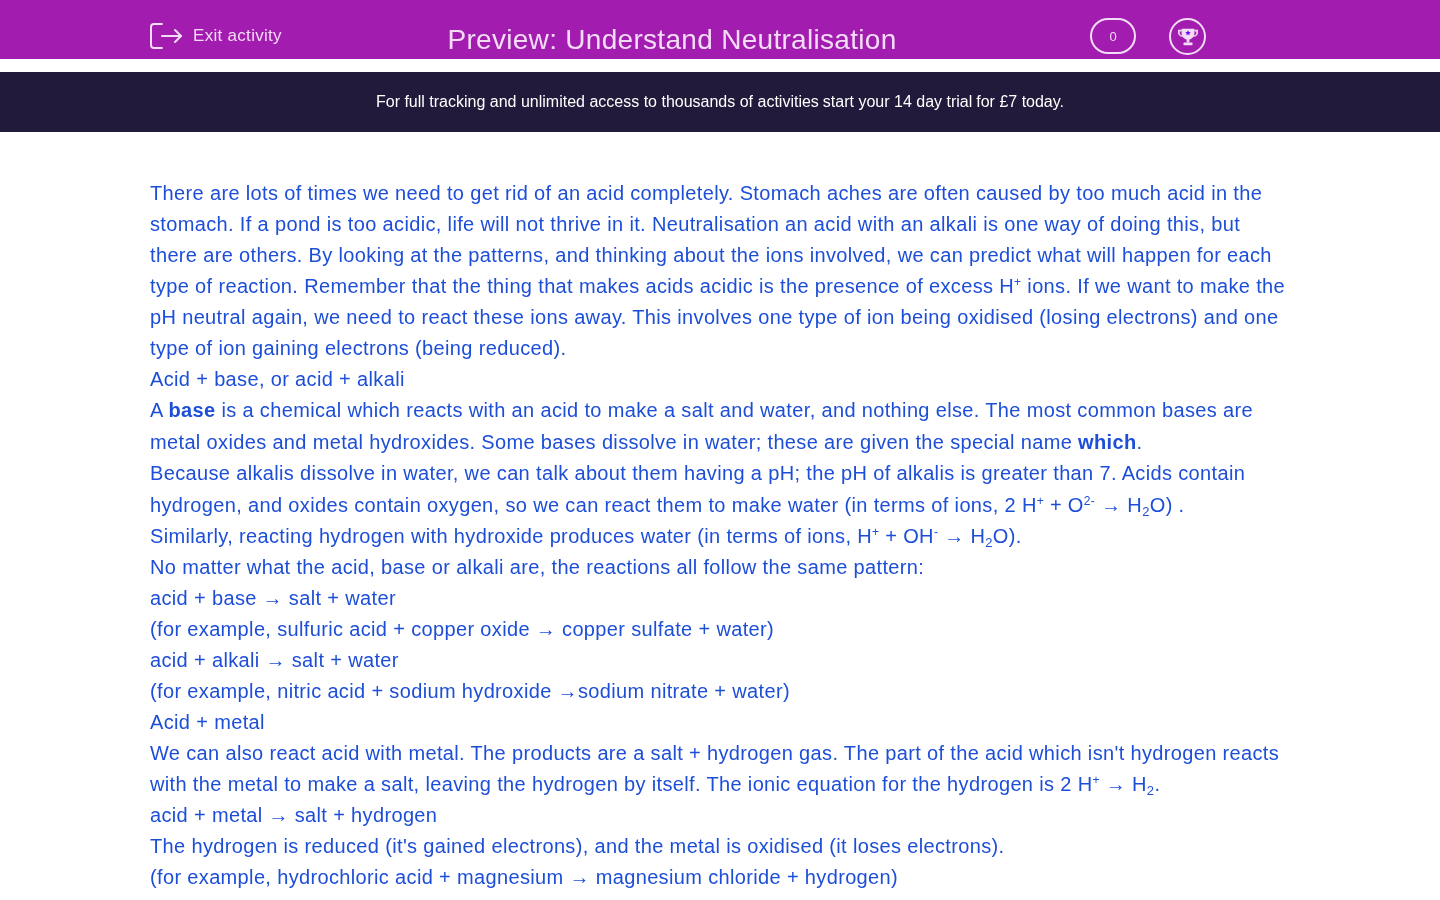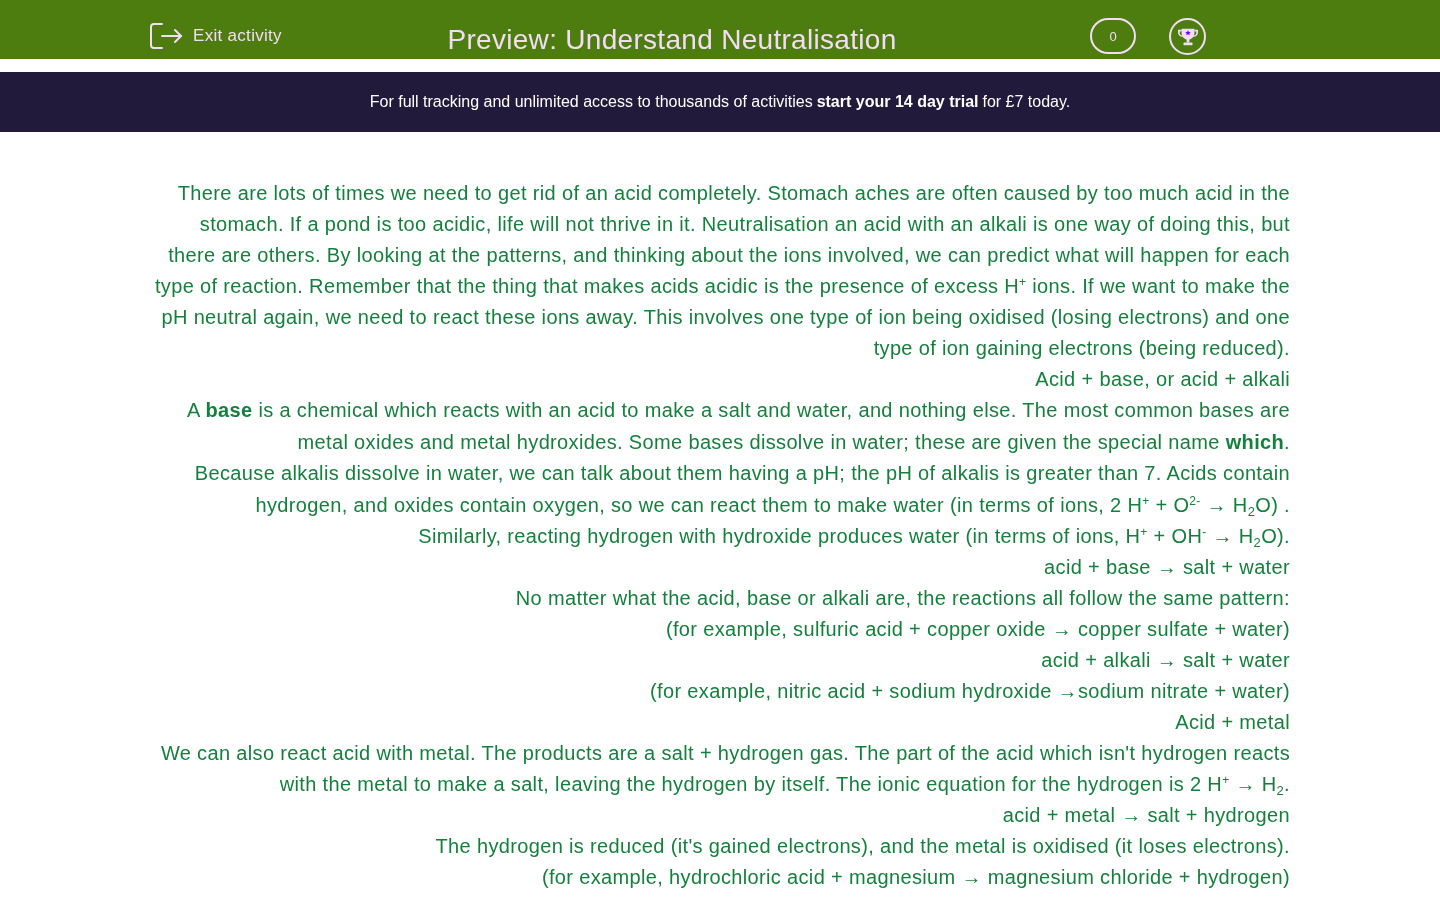--- a/index.html
+++ b/index.html
@@ -1,21 +1,21 @@
 <!DOCTYPE html>
 <html><head>
 <meta charset="utf-8">
 <style>
   * { box-sizing: border-box; margin: 0; padding: 0; }
   html, body { width: 1440px; height: 900px; overflow: hidden; background: #ffffff; }
   body { font-family: "Liberation Sans", sans-serif; color: #231c3b; }
 
   .topbar {
     position: absolute; left: 0; top: 0; width: 1440px; height: 59px;
-    background: #4d7c0f; color: #f3dcf5;
+    background: #a21caf; color: #f3dcf5;
   }
   .exit-btn {
     position: absolute; left: 149px; top: 20px; height: 32px;
     display: flex; align-items: center; gap: 10px; cursor: pointer;
     color: #f3dcf5; font-size: 17px; letter-spacing: 0.3px;
   }
   .exit-btn svg { width: 34px; height: 30px; }
   .page-title {
     position: absolute; left: 0; right: 0; top: 24px; text-align: center;
     font-size: 28px; letter-spacing: 0.3px; color: #f3dcf5;
@@ -33,25 +33,25 @@
     display: flex; align-items: center; justify-content: center; cursor: pointer;
   }
   .trophy svg { width: 22px; height: 22px; }
 
   .banner {
     position: absolute; left: 0; top: 72px; width: 1440px; height: 60px;
     background: #211a3a; color: #ffffff;
     display: flex; align-items: center; justify-content: center;
     font-size: 16px;
   }
-  .banner b { font-weight: bold; margin: 0 4px; cursor: pointer; }
+  .banner b { font-weight: normal; margin: 0 4px; cursor: pointer; }
 
   .content {
     position: absolute; left: 150px; top: 178px; width: 1140px;
-    text-align: right; font-size: 20px; line-height: 31px; color: #15803d;
+    text-align: left; font-size: 20px; line-height: 31px; color: #1d4ed8;
     letter-spacing: 0.35px;
   }
   .content p { margin: 0; }
   .content h3 { font-size: 20px; font-weight: normal; line-height: 31px; margin: 0; }
   .content sup { font-size: 12px; vertical-align: 7px; line-height: 0; }
   .content sub { font-size: 13px; vertical-align: -4px; line-height: 0; }
   .para-tight { line-height: 31.5px; }
 </style>
 </head>
 <body>
@@ -94,22 +94,22 @@
   <p><span>There are lots of times we need to get rid of an acid completely. Stomach aches are often caused by too much acid in the stomach. If a pond is too acidic, life will not thrive in it. Neutralisation an acid with an alkali is one way of doing this, but there are others. By looking at the patterns, and thinking about the ions involved, we can predict what will happen for each type of reaction. Remember that the thing that makes acids acidic is the presence of excess H</span><sup>+</sup><span> ions. If we want to make the pH neutral again, we need to react these ions away. This involves one type of ion being oxidised (losing electrons) and one type of ion gaining electrons (being reduced).</span></p>
 
   <h3>Acid + base, or acid + alkali</h3>
 
   <p class="para-tight"><span>A </span><b>base</b><span> is a chemical which reacts with an acid to make a salt and water, and nothing else. The most common bases are metal oxides and metal hydroxides. Some bases dissolve in water; these are given the special name </span><b>which</b><span>.</span></p>
 
   <p class="para-tight"><span>Because alkalis dissolve in water, we can talk about them having a pH; the pH of alkalis is greater than 7. Acids contain hydrogen, and oxides contain oxygen, so we can react them to make water (in terms of ions, 2 H</span><sup>+</sup><span> + O</span><sup>2-</sup><span> → H</span><sub>2</sub><span>O) .</span></p>
 
   <p><span>Similarly, reacting hydrogen with hydroxide produces water (in terms of ions, H</span><sup>+</sup><span> + OH</span><sup>-</sup><span> → H</span><sub>2</sub><span>O).</span></p>
 
+  <p>No matter what the acid, base or alkali are, the reactions all follow the same pattern:</p>
   <p>acid + base → salt + water</p>
-  <p>No matter what the acid, base or alkali are, the reactions all follow the same pattern:</p>
   <p>(for example, sulfuric acid + copper oxide →  copper sulfate + water)</p>
   <p>acid + alkali → salt + water</p>
   <p>(for example, nitric acid + sodium hydroxide →sodium nitrate + water)</p>
 
   <h3>Acid + metal</h3>
 
   <p><span>We can also react acid with metal. The products are a salt + hydrogen gas. The part of the acid which isn't hydrogen reacts with the metal to make a salt, leaving the hydrogen by itself. The ionic equation for the hydrogen is 2 H</span><sup>+</sup><span> → H</span><sub>2</sub><span>.</span></p>
   <p>acid + metal → salt + hydrogen</p>
   <p>The hydrogen is reduced (it's gained electrons), and the metal is oxidised (it loses electrons).</p>
   <p>(for example, hydrochloric acid + magnesium → magnesium chloride + hydrogen)</p>

